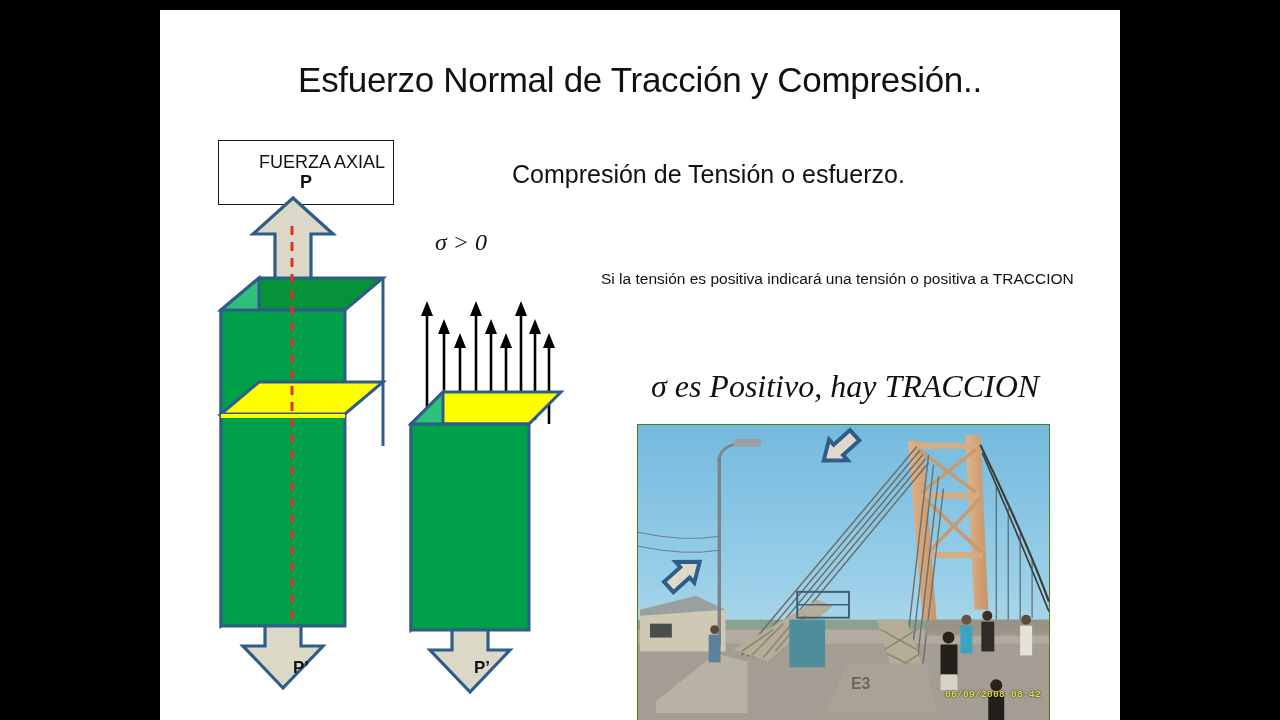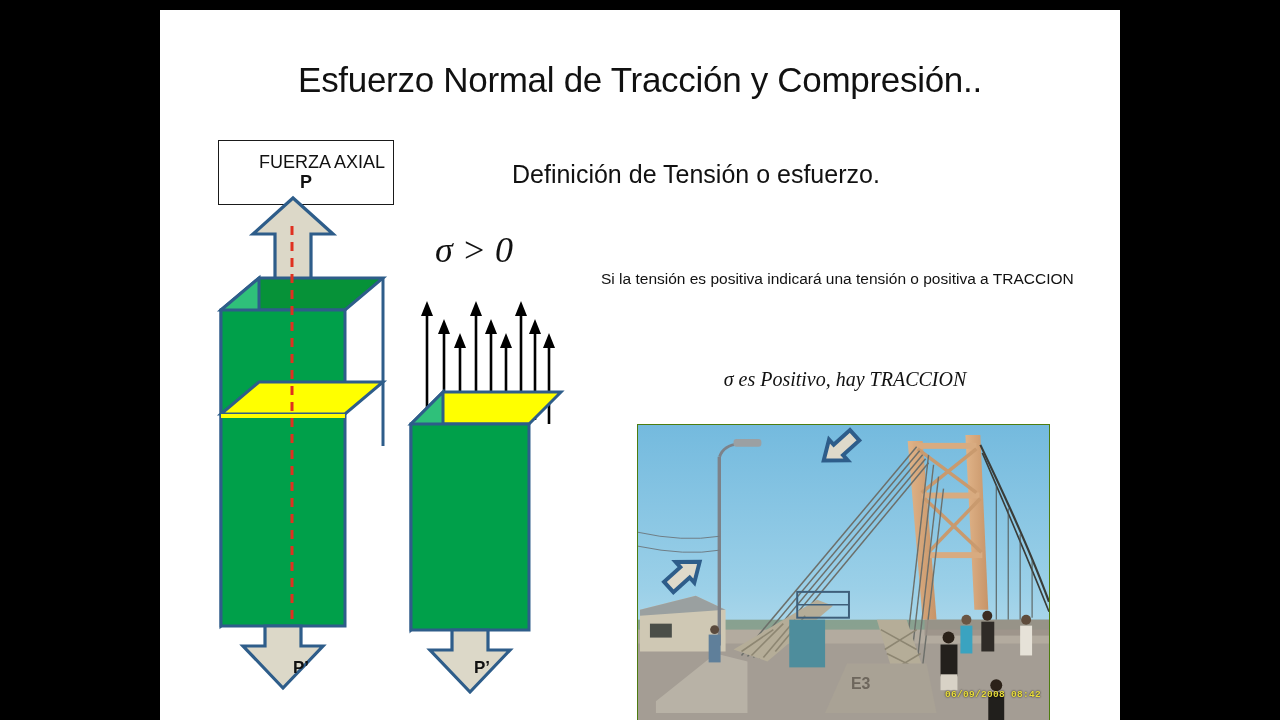--- a/index.html
+++ b/index.html
@@ -36,31 +36,31 @@
   #fuerza-p{font-size:18px;font-weight:bold;color:#111;line-height:1.15;}
 
   
   #definicion{
     position:absolute;left:352px;top:150px;
     font-size:25px;color:#111;white-space:nowrap;
   }
   #sigma-gt{
     position:absolute;left:275px;top:219px;
     font-family:"Liberation Serif",serif;font-style:italic;
-    font-size:36px;color:#111;white-space:nowrap;
+    font-size:24px;color:#111;white-space:nowrap;
   }
   #paragraph{
     position:absolute;left:441px;top:255px;width:494px;
     font-size:15.5px;color:#111;line-height:1.75;
     text-align:justify;
   }
   #sigma-pos{
     position:absolute;left:450px;top:358px;width:470px;
     font-family:"Liberation Serif",serif;font-style:italic;
-    font-size:20px;color:#111;white-space:nowrap;text-align:center;
+    font-size:32px;color:#111;white-space:nowrap;text-align:center;
   }
 
   
   #prism1{position:absolute;left:55px;top:196px;width:190px;height:480px;}
   #prism2{position:absolute;left:245px;top:288px;width:170px;height:388px;}
 
   svg{display:block;overflow:visible;}
 
   .lbl-p{
     position:absolute;font-size:17px;font-weight:bold;color:#111;
@@ -90,21 +90,21 @@
 
 <div id="slide">
 
   <div id="title">Esfuerzo Normal de Tracción y Compresión..</div>
 
   <div id="fuerza-box">
     <div id="fuerza-label">FUERZA AXIAL</div>
     <div id="fuerza-p">P</div>
   </div>
 
-  <div id="definicion">Definición de Tensión o esfuerzo.</div>
+  <div id="definicion">Compresión de Tensión o esfuerzo.</div>
   <div id="sigma-gt">σ &gt; 0</div>
   <div id="paragraph">Si la tensión es positiva indicará una tensión o positiva a TRACCION</div>
   <div id="sigma-pos">σ es Positivo, hay TRACCION</div>
 
   <div id="prism1">
     <svg width="190" height="480" viewBox="0 0 190 480">
 
       <polygon points="60,86 60,28 38,28 78,-8 118,28 96,28 96,86" fill="#dcd8c8" stroke="#2e5d8a" stroke-width="3.2" stroke-linejoin="miter"></polygon>
 
       <polygon points="6,104 44,72 168,72 130,104" fill="#069238" stroke="#2e5d8a" stroke-width="3"></polygon>

